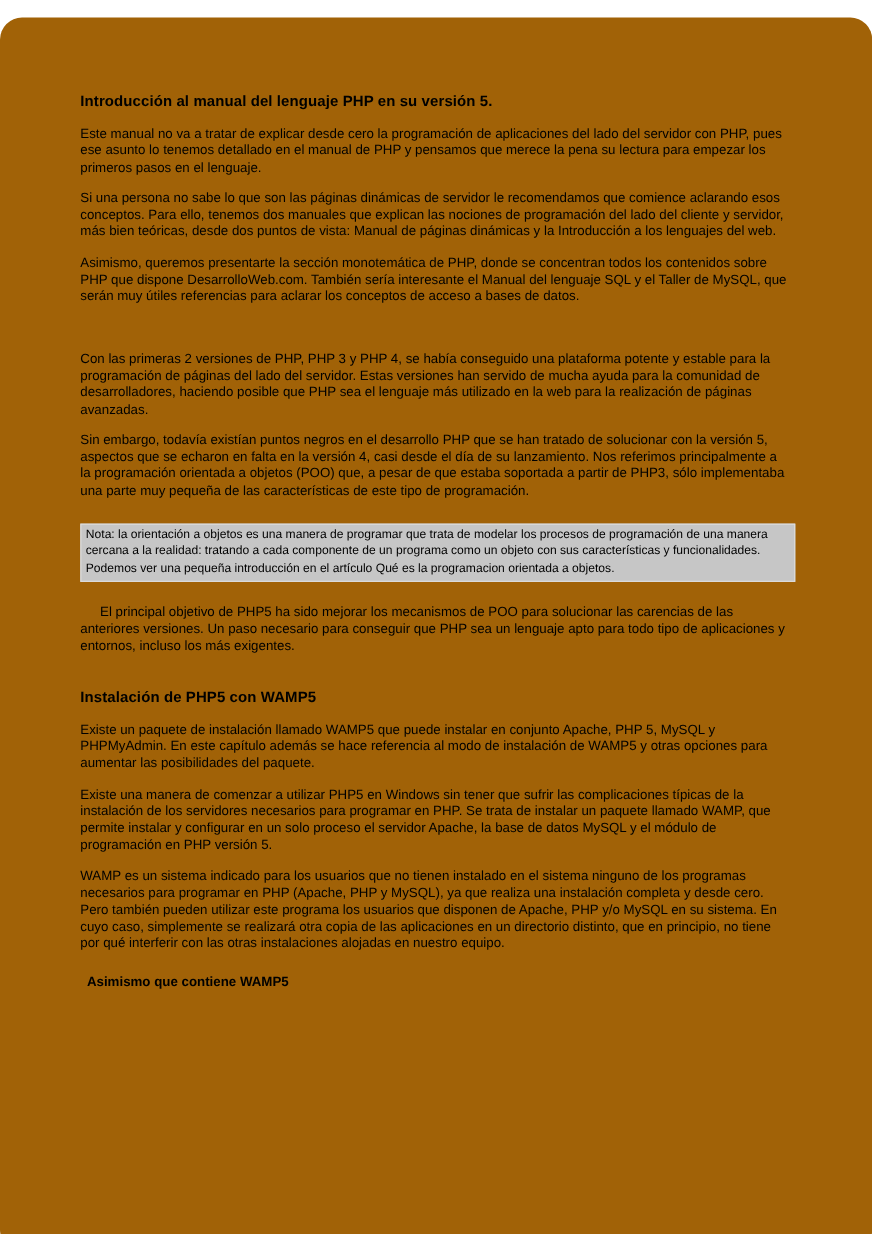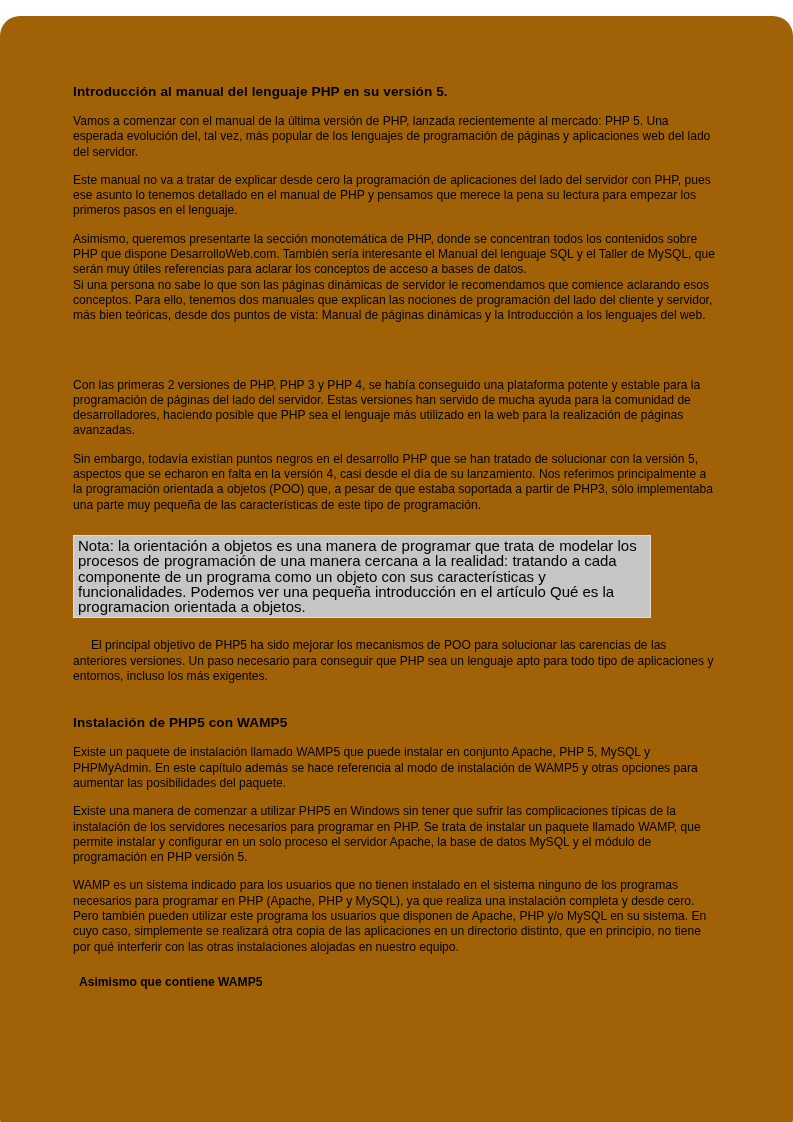--- a/index.html
+++ b/index.html
@@ -54,25 +54,25 @@
     margin: 0 0 13px 0;
     text-align: left;
     word-spacing: 0px;
   }
   p.body-par.last-of-block {
     margin-bottom: 0;
   }
   .note-box {
     background: #c6c6c6;
     border: 1px solid #dedede;
-    font-size: 15px;
+    font-size: 11px;
     line-height: 15.3px;
     padding: 2px 3px 3px 4px;
     box-sizing: border-box;
-    width: 578px;
+    width: 650px;
     margin: 0;
   }
   .note-wrap {
     margin: 0 0 0 0;
     padding-top: 2px;
   }
   .indent-par {
     text-indent: 18px;
   }
   .bold-lead {
@@ -87,27 +87,26 @@
   .gap-xl { height: 31px; }
 </style>
 </head>
 <body>
 
 <div class="page">
   <div class="content">
 
     <h1 class="doc-title">Introducción al manual del lenguaje PHP en su versión 5.</h1>
 
-    <p class="body-par">Vamos a comenzar con el manual de la última versión de PHP, lanzada recientemente al mercado: PHP 5. Una esperada evolución del, tal vez, más popular de los lenguajes de programación de páginas y aplicaciones web del lado del servidor.</p>
 
     <p class="body-par"> Este manual no va a tratar de explicar desde cero la programación de aplicaciones del lado del servidor con PHP, pues ese asunto lo tenemos detallado en el manual de PHP y pensamos que merece la pena su lectura para empezar los primeros pasos en el lenguaje.</p>
 
+    <p class="body-par"> Si una persona no sabe lo que son las páginas dinámicas de servidor le recomendamos que comience aclarando esos conceptos. Para ello, tenemos dos manuales que explican las nociones de programación del lado del cliente y servidor, más bien teóricas, desde dos puntos de vista: Manual de páginas dinámicas y la Introducción a los lenguajes del web.</p>
+
     <p class="body-par last-of-block"> Asimismo, queremos presentarte la sección monotemática de PHP, donde se concentran todos los contenidos sobre PHP que dispone DesarrolloWeb.com. También sería interesante el Manual del lenguaje SQL y el Taller de MySQL, que serán muy útiles referencias para aclarar los conceptos de acceso a bases de datos.</p>
-
-    <p class="body-par"> Si una persona no sabe lo que son las páginas dinámicas de servidor le recomendamos que comience aclarando esos conceptos. Para ello, tenemos dos manuales que explican las nociones de programación del lado del cliente y servidor, más bien teóricas, desde dos puntos de vista: Manual de páginas dinámicas y la Introducción a los lenguajes del web.</p>
 
     <div class="gap-lg"></div>
 
 
     <div class="spacer-after-h2"></div>
 
     <p class="body-par"> Con las primeras 2 versiones de PHP, PHP 3 y PHP 4, se había conseguido una plataforma potente y estable para la programación de páginas del lado del servidor. Estas versiones han servido de mucha ayuda para la comunidad de desarrolladores, haciendo posible que PHP sea el lenguaje más utilizado en la web para la realización de páginas avanzadas.</p>
 
     <p class="body-par last-of-block"> Sin embargo, todavía existían puntos negros en el desarrollo PHP que se han tratado de solucionar con la versión 5, aspectos que se echaron en falta en la versión 4, casi desde el día de su lanzamiento. Nos referimos principalmente a la programación orientada a objetos (POO) que, a pesar de que estaba soportada a partir de PHP3, sólo implementaba una parte muy pequeña de las características de este tipo de programación.</p>
 

